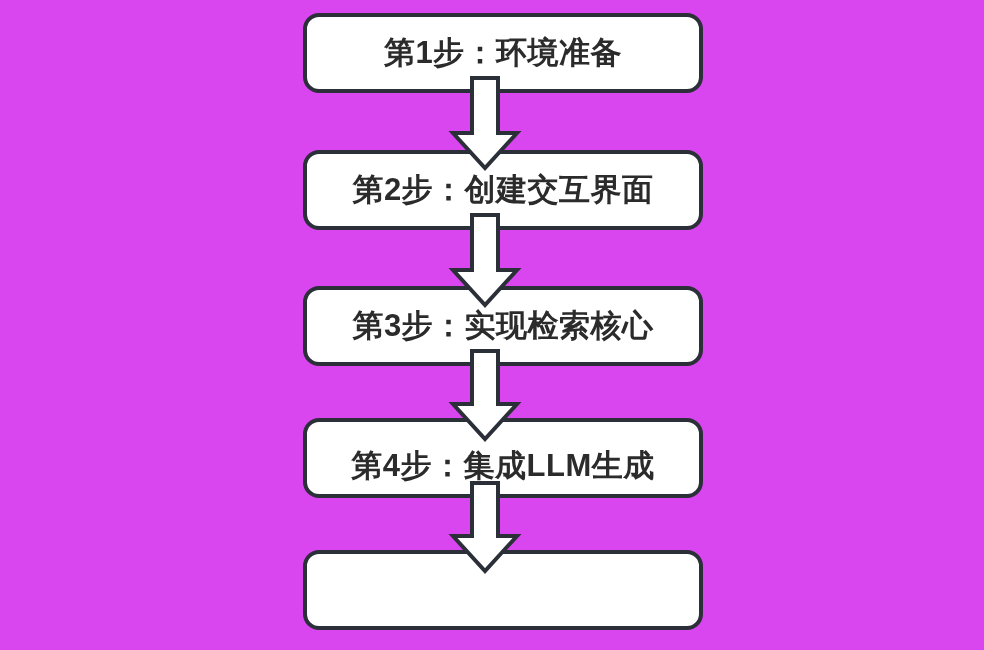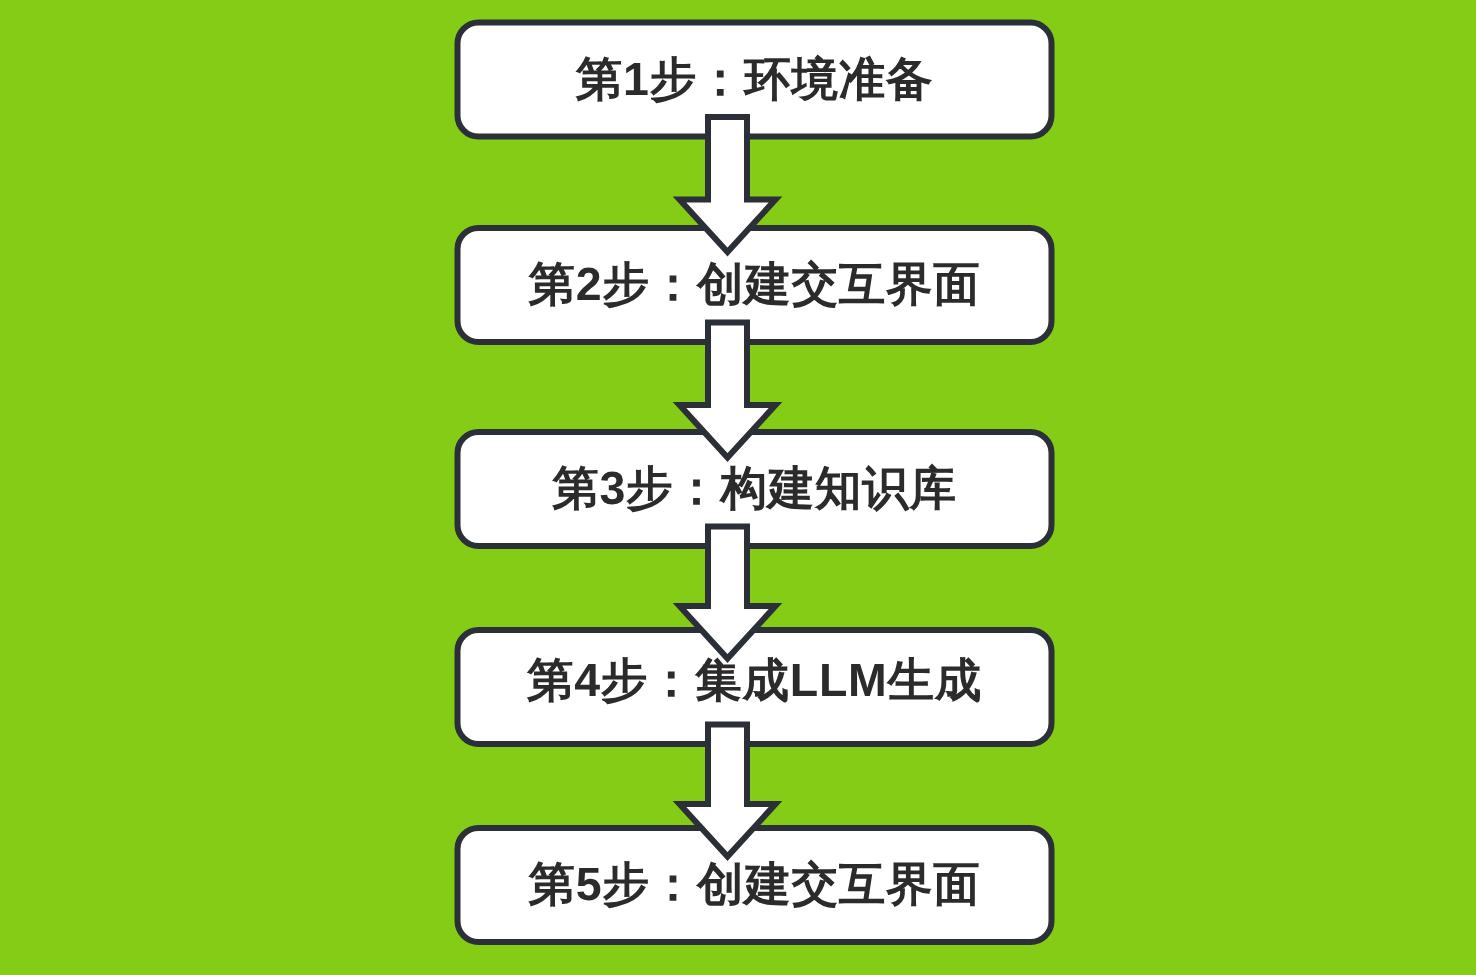--- a/index.html
+++ b/index.html
@@ -10,21 +10,21 @@
   body {
     width: 984px;
     height: 650px;
     font-family: "Liberation Sans", "DejaVu Sans", sans-serif;
     overflow: hidden;
   }
   #flowchart-root {
     position: relative;
     width: 984px;
     height: 650px;
-    background: #84cc16;
+    background: #d946ef;
   }
   #flow-svg {
     position: absolute;
     left: 0;
     top: 0;
     width: 984px;
     height: 650px;
     display: block;
   }
   .step-box-rect {
@@ -66,17 +66,16 @@
     <rect class="step-box-rect" x="305" y="552" width="396" height="76" rx="14" ry="14"></rect>
 
     <path class="arrow-shape" d="M 472 78 L 498 78 L 498 133 L 517 133 L 485 168 L 453 133 L 472 133 Z"></path>
     <path class="arrow-shape" d="M 472 215 L 498 215 L 498 270 L 517 270 L 485 305 L 453 270 L 472 270 Z"></path>
     <path class="arrow-shape" d="M 472 351 L 498 351 L 498 404 L 517 404 L 485 439 L 453 404 L 472 404 Z"></path>
     <path class="arrow-shape" d="M 472 483 L 498 483 L 498 536 L 517 536 L 485 571 L 453 536 L 472 536 Z"></path>
   </svg>
 
   <div class="step-label" style="left:305px; top:15px; width:396px; height:76px;">第1步：环境准备</div>
   <div class="step-label" style="left:305px; top:152px; width:396px; height:76px;">第2步：创建交互界面</div>
-  <div class="step-label" style="left:305px; top:288px; width:396px; height:76px;">第3步：构建知识库</div>
-  <div class="step-label" style="left:305px; top:416px; width:396px; height:76px;">第4步：集成LLM生成</div>
-  <div class="step-label" style="left:305px; top:552px; width:396px; height:76px;">第5步：创建交互界面</div>
+  <div class="step-label" style="left:305px; top:288px; width:396px; height:76px;">第3步：实现检索核心</div>
+  <div class="step-label" style="left:305px; top:428px; width:396px; height:76px;">第4步：集成LLM生成</div>
 
 </div>
 
 </body></html>

